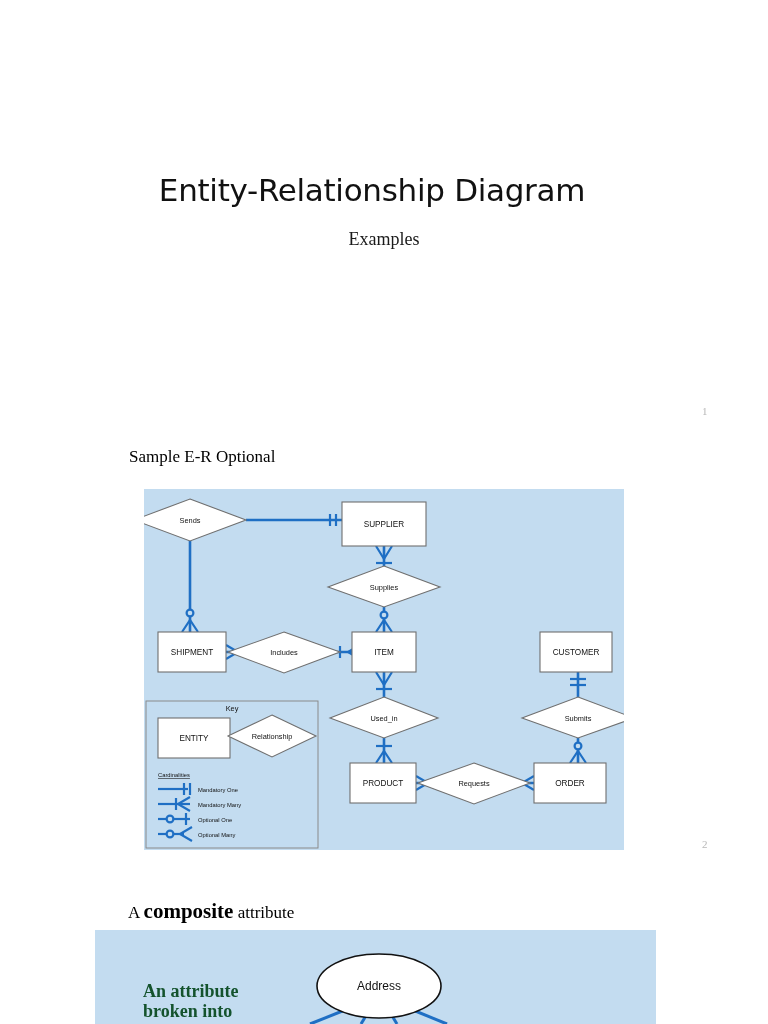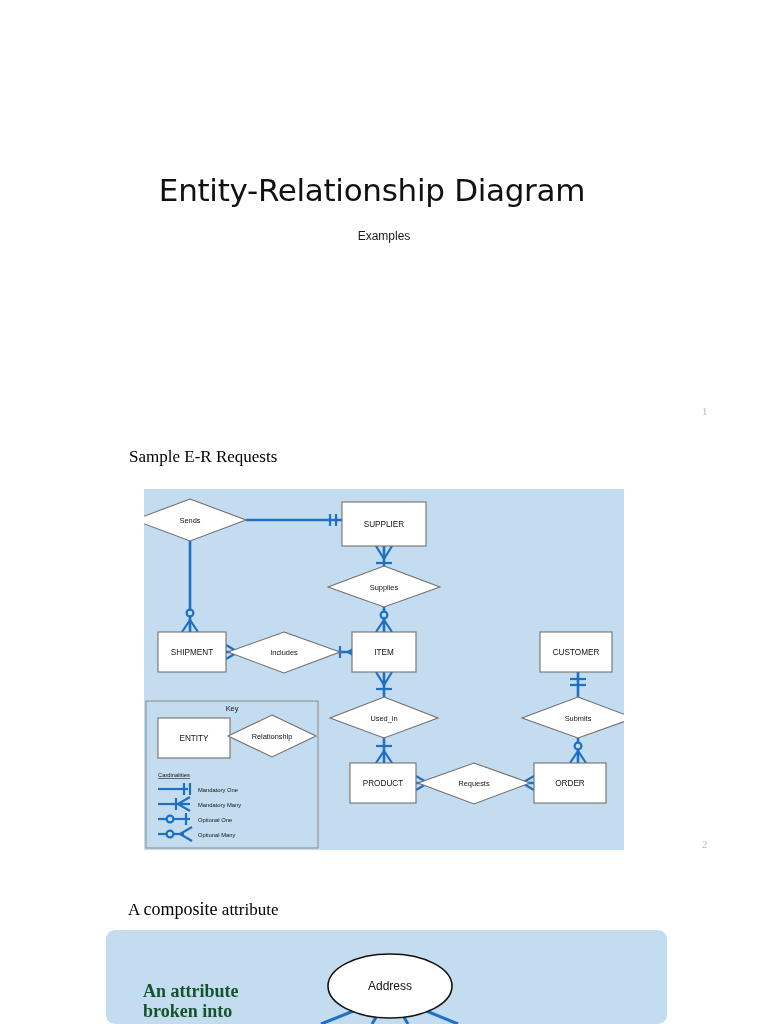--- a/index.html
+++ b/index.html
@@ -14,64 +14,64 @@
   .slide-title{
     position:absolute;left:0;top:172px;width:744px;
     text-align:center;
     font-family:"DejaVu Sans", sans-serif;
     font-size:31px;font-weight:400;color:#111111;
     letter-spacing:-0.3px;
   }
   .slide-subtitle{
     position:absolute;left:0;top:229px;width:768px;
     text-align:center;
-    font-family:Liberation Sans, sans-serif;
-    font-size:12px;font-weight:400;color:#1a1a1a;
+    font-family:Liberation Serif, serif;
+    font-size:18px;font-weight:400;color:#1a1a1a;
   }
   .page-num{
     position:absolute;
     font-family:"Liberation Serif", serif;
     font-size:11px;color:#b8b8b8;
   }
   .section-heading{
     position:absolute;
     font-family:"Liberation Serif", serif;
     font-size:17px;color:#000000;
   }
   .sec2-heading{
     position:absolute;left:128px;top:899px;
     font-family:"Liberation Serif", serif;
     font-size:17px;color:#000000;white-space:nowrap;
   }
-  .sec2-heading b{font-size:18px;font-weight:normal;}
+  .sec2-heading b{font-size:21px;font-weight:bold;}
 
   .panel{
     position:absolute;
     background:#c3dcf0;
   }
   #er-panel{left:144px;top:489px;width:480px;height:361px;}
-  #comp-panel{left:106px;top:930px;width:561px;height:94px;border-radius:9px;}
+  #comp-panel{left:95px;top:930px;width:561px;height:94px;}
 
   svg{display:block;}
 
   .orange-text{
     position:absolute;left:143px;top:981px;
     font-family:"Liberation Serif", serif;
     font-weight:bold;font-size:18px;
     color:#E8920C;line-height:1.12;
   }
 </style>
 </head>
 <body>
 
 <div class="slide-title">Entity-Relationship Diagram</div>
 <div class="slide-subtitle">Examples</div>
 <div class="page-num" style="left:702px;top:405px;">1</div>
 
-<div class="section-heading" style="left:129px;top:447px;">Sample E-R Requests</div>
+<div class="section-heading" style="left:129px;top:447px;">Sample E-R Optional</div>
 <div class="page-num" style="left:702px;top:838px;">2</div>
 
 <div class="panel" id="er-panel">
   <svg width="480" height="361" viewBox="0 0 480 361">
     <defs>
       <style>
         .ln{stroke:#1f6fc4;stroke-width:2.6;fill:none;}
         .lnb{stroke:#1f6fc4;stroke-width:2.2;fill:none;}
         .ent{fill:#ffffff;stroke:#6f6f6f;stroke-width:1.1;}
         .dia{fill:#ffffff;stroke:#6f6f6f;stroke-width:1.1;}

